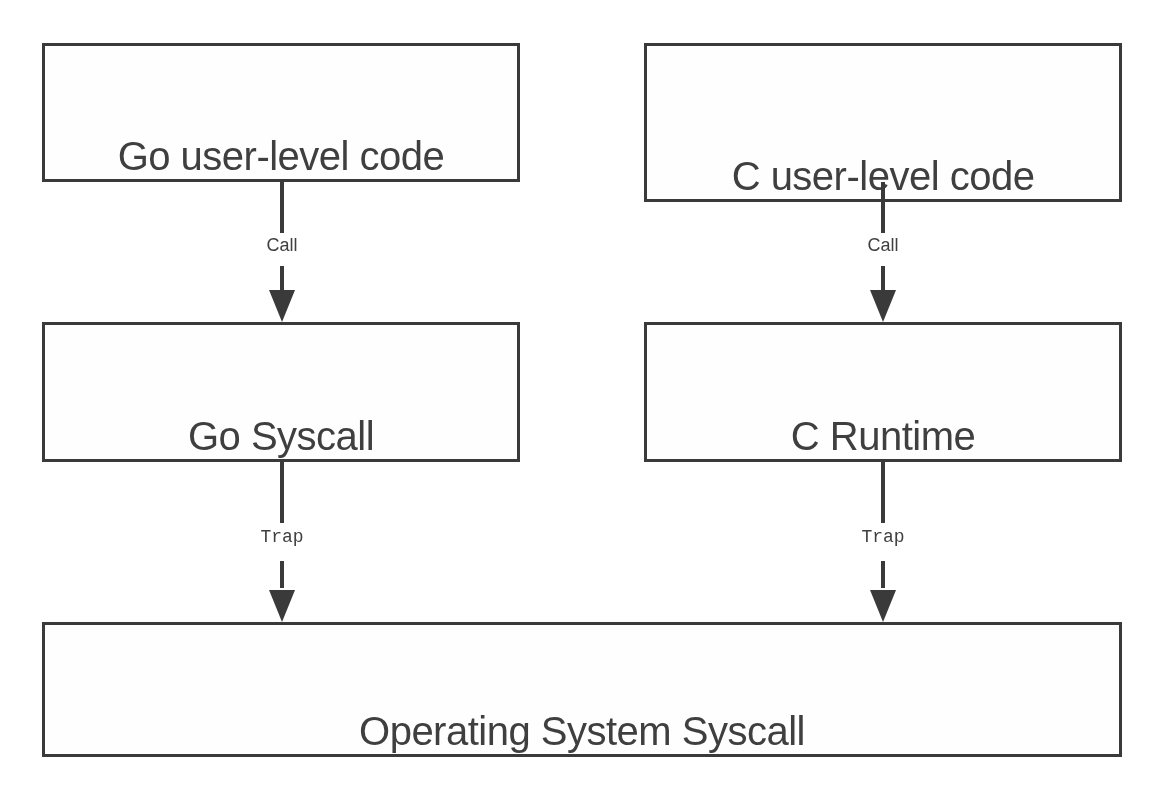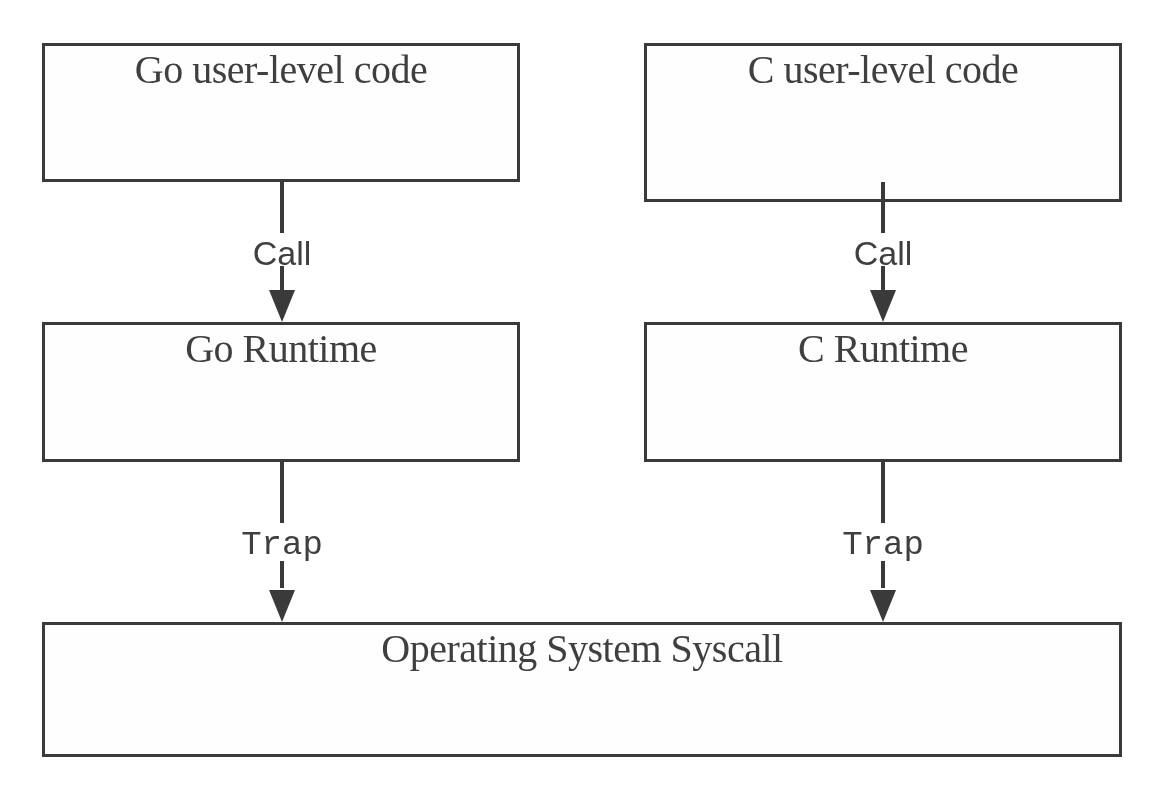--- a/index.html
+++ b/index.html
@@ -10,23 +10,22 @@
     background: var(--bg, #ffffff);
     font-family: "Liberation Sans", sans-serif;
     overflow: hidden;
   }
   .box {
     position: absolute;
     box-sizing: border-box;
     border: 3px solid var(--stroke, #3a3a3a);
     background: #fefefe;
     display: flex;
-    align-items: flex-start;
+    align-items: flex-end;
     justify-content: center;
-    font-family: Liberation Serif, serif;
   }
   .box-label {
     font-size: 40px;
     color: var(--text, #3f3f3f);
     letter-spacing: -0.5px;
     white-space: nowrap;
   }
   #box-go-user   { left: 42px;  top: 43px;  width: 478px;  height: 139px; }
   #box-c-user    { left: 644px; top: 43px;  width: 478px;  height: 159px; }
   #box-go-runtime{ left: 42px;  top: 322px; width: 478px;  height: 140px; }
@@ -35,21 +34,21 @@
 
   .vline {
     position: absolute;
     width: 4px;
     background: var(--stroke, #3a3a3a);
     transform: translateX(-50%);
   }
   .alabel {
     position: absolute;
     transform: translateX(-50%);
-    font-size: 34px;
+    font-size: 18px;
     line-height: 1;
     color: var(--text, #3f3f3f);
     white-space: nowrap;
   }
   .ahead {
     position: absolute;
     width: 0;
     height: 0;
     border-left: 13px solid transparent;
     border-right: 13px solid transparent;
@@ -76,21 +75,21 @@
 
   <div class="box" id="box-go-user">
     <span class="box-label">Go user-level code</span>
   </div>
 
   <div class="box" id="box-c-user">
     <span class="box-label">C user-level code</span>
   </div>
 
   <div class="box" id="box-go-runtime">
-    <span class="box-label">Go Runtime</span>
+    <span class="box-label">Go Syscall</span>
   </div>
 
   <div class="box" id="box-os">
     <span class="box-label">Operating System Syscall</span>
   </div>
 
   <div class="box" id="box-c-runtime">
     <span class="box-label">C Runtime</span>
   </div>
 

